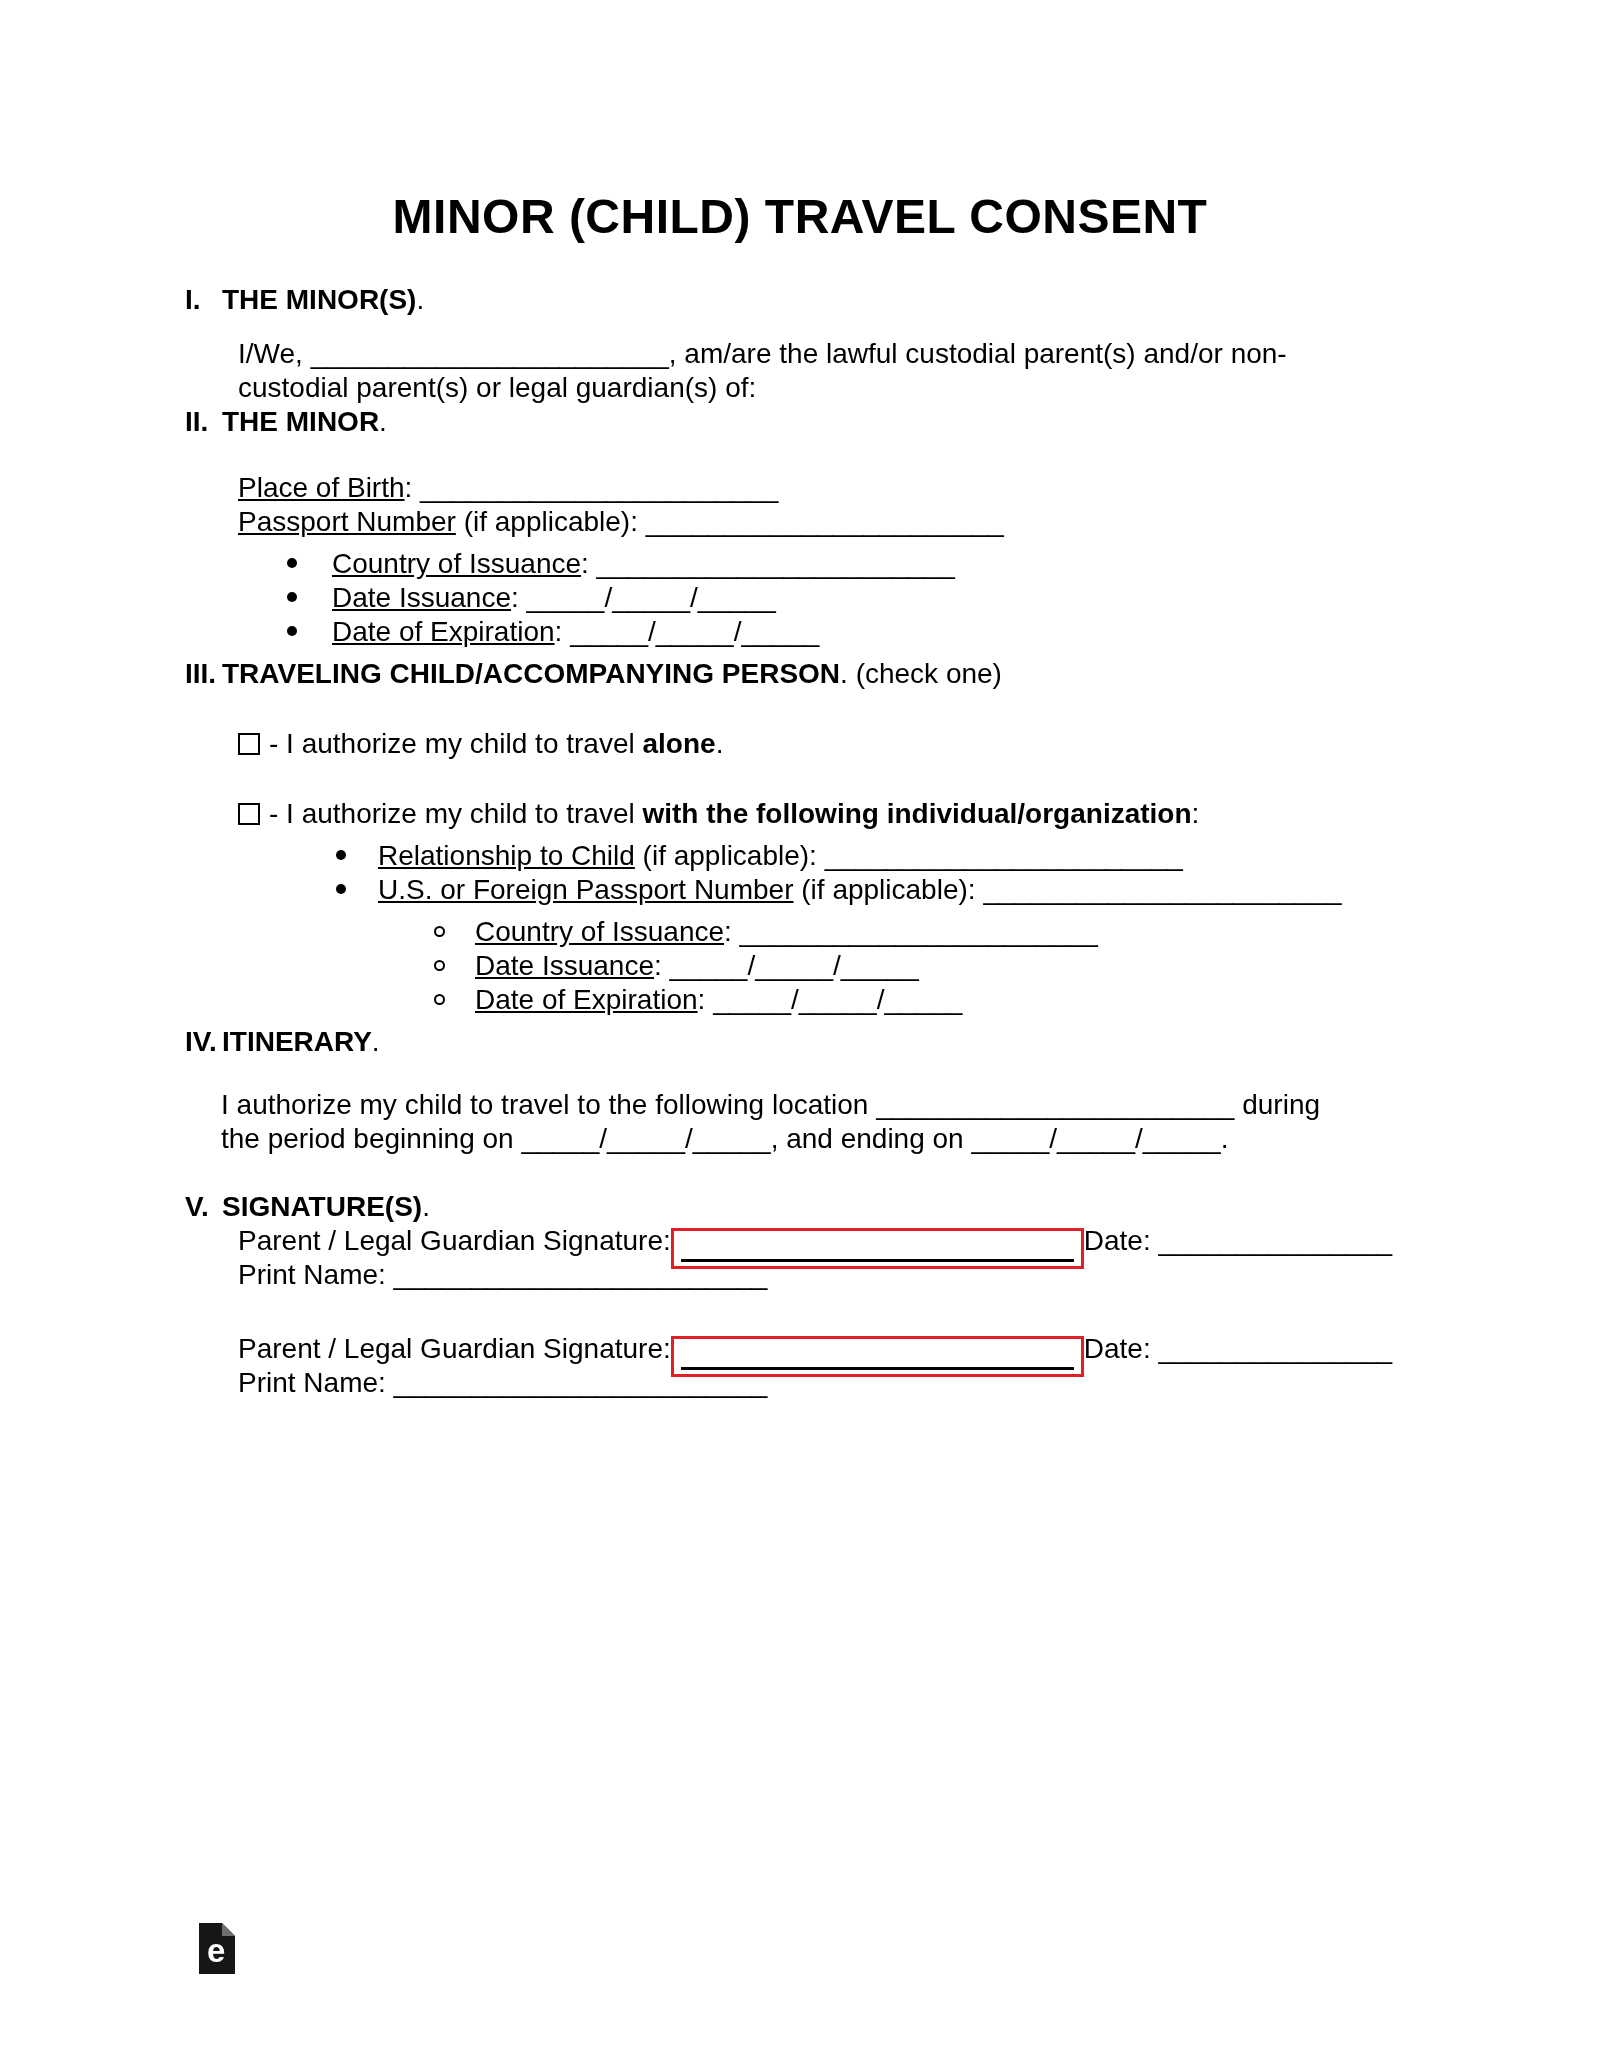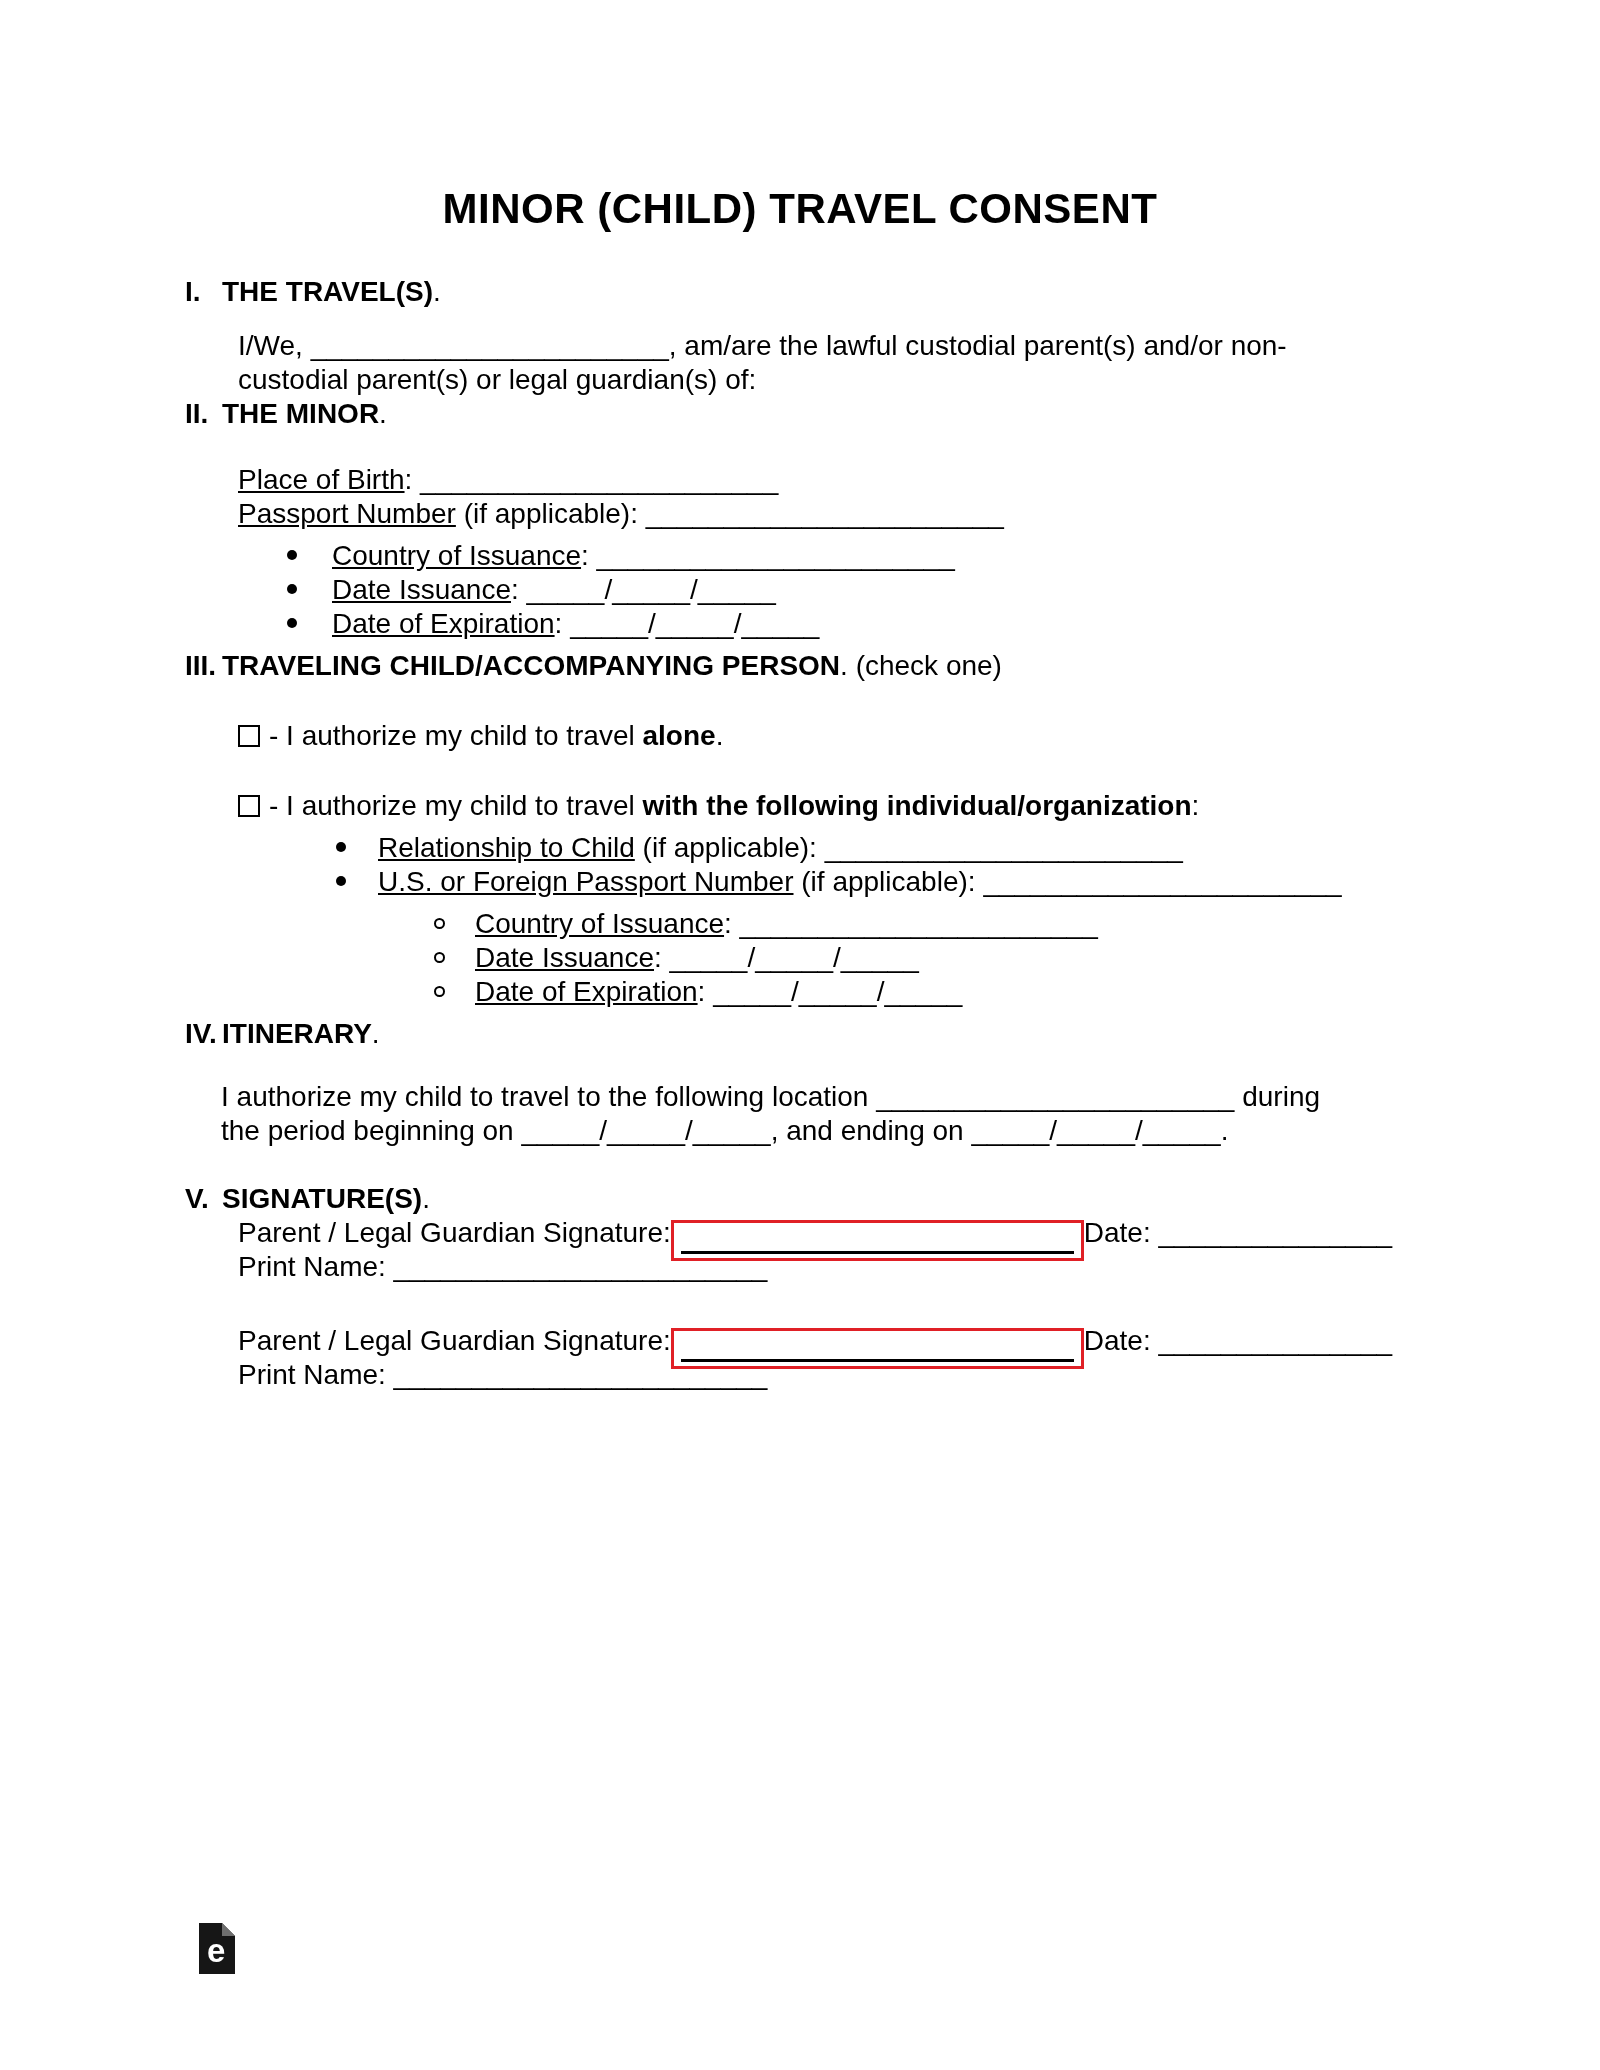--- a/index.html
+++ b/index.html
@@ -10,23 +10,23 @@
     height: 2070px;
     background: #ffffff;
     color: #000000;
     font-family: "Liberation Sans", "DejaVu Sans", sans-serif;
     font-size: 28px;
     line-height: 34px;
     padding: 0 185px;
     overflow: hidden;
   }
   .title {
-    margin: 0;
+    margin: 8px;
     padding-top: 181px;
-    font-size: 42px;
+    font-size: 48px;
     line-height: 56px;
     font-weight: bold;
     text-align: center;
     letter-spacing: 0.5px;
     white-space: nowrap;
   }
   .sec-head { display: flex; font-weight: bold; }
   .num { flex: 0 0 auto; min-width: 37px; padding-right: 4px; }
   .hs { font-weight: normal; }
   .indent { margin-left: 53px; }
@@ -88,21 +88,21 @@
 </head>
 <body>
 
 <div class="page">
 
   <h1 class="title">MINOR (CHILD) TRAVEL CONSENT</h1>
 
   <section>
     <div class="sec-head mt38">
       <span class="num">I.</span>
-        <span class="ht">THE TRAVEL(S)</span>
+        <span class="ht">THE MINOR(S)</span>
         <span class="hs">.</span>
     </div>
     <div class="indent mt20">
       <div class="line"><span>I/We, </span><span>_______________________</span><span>, am/are the lawful custodial parent(s) and/or non-</span></div>
       <div class="line"><span>custodial parent(s) or legal guardian(s) of:</span></div>
     </div>
   </section>
 
   <section>
     <div class="sec-head mt35">

